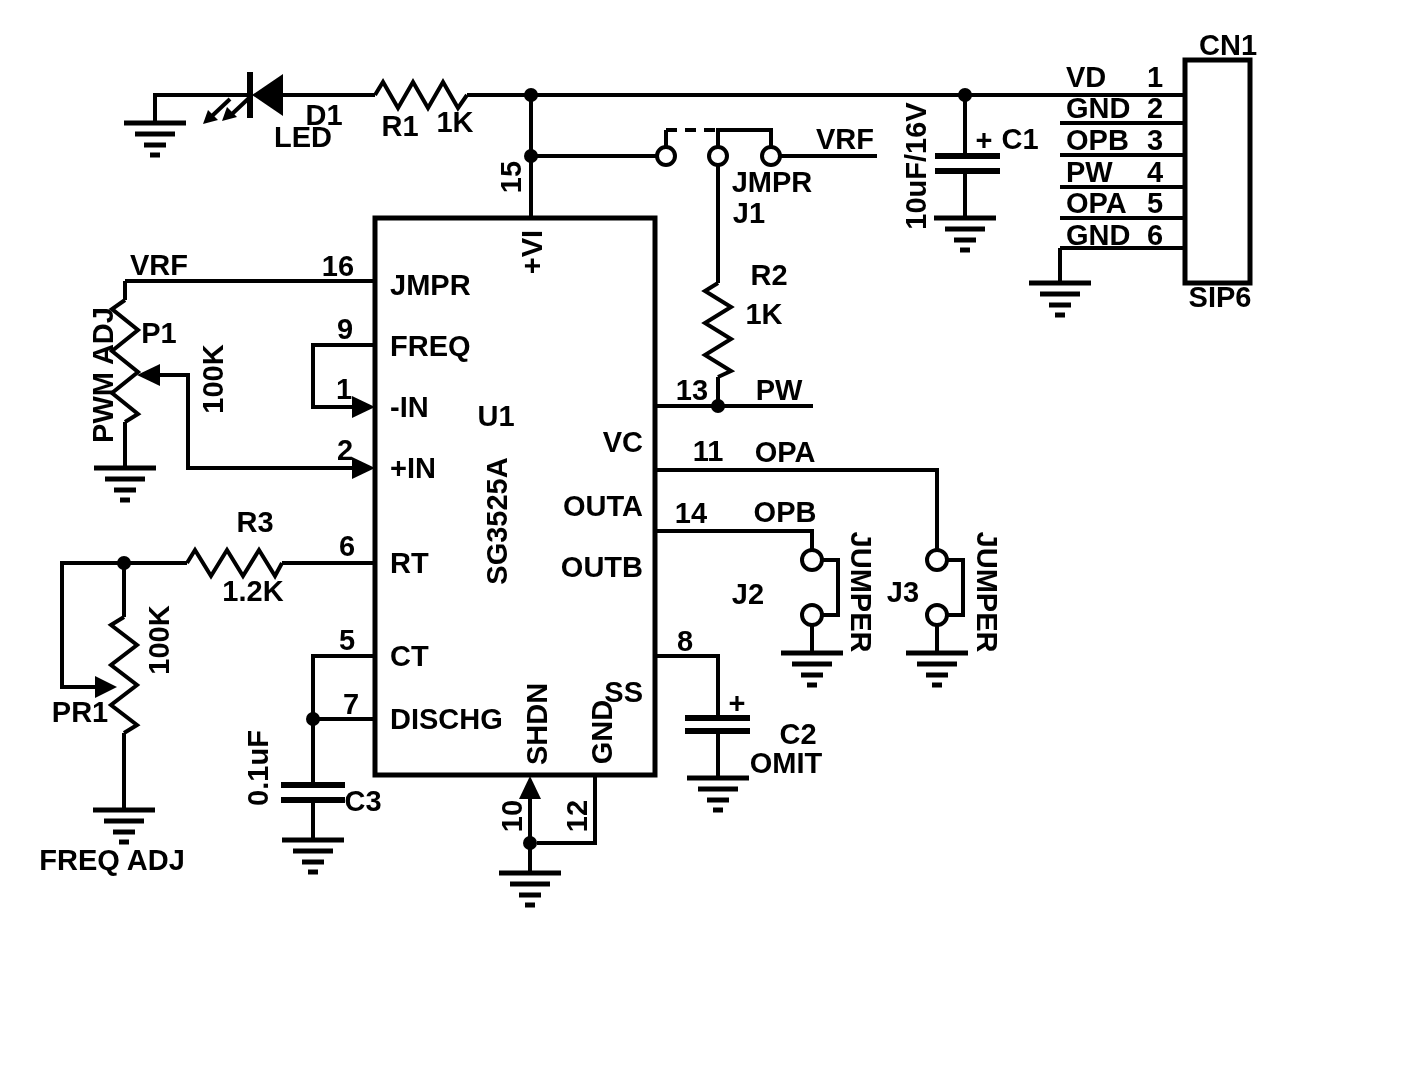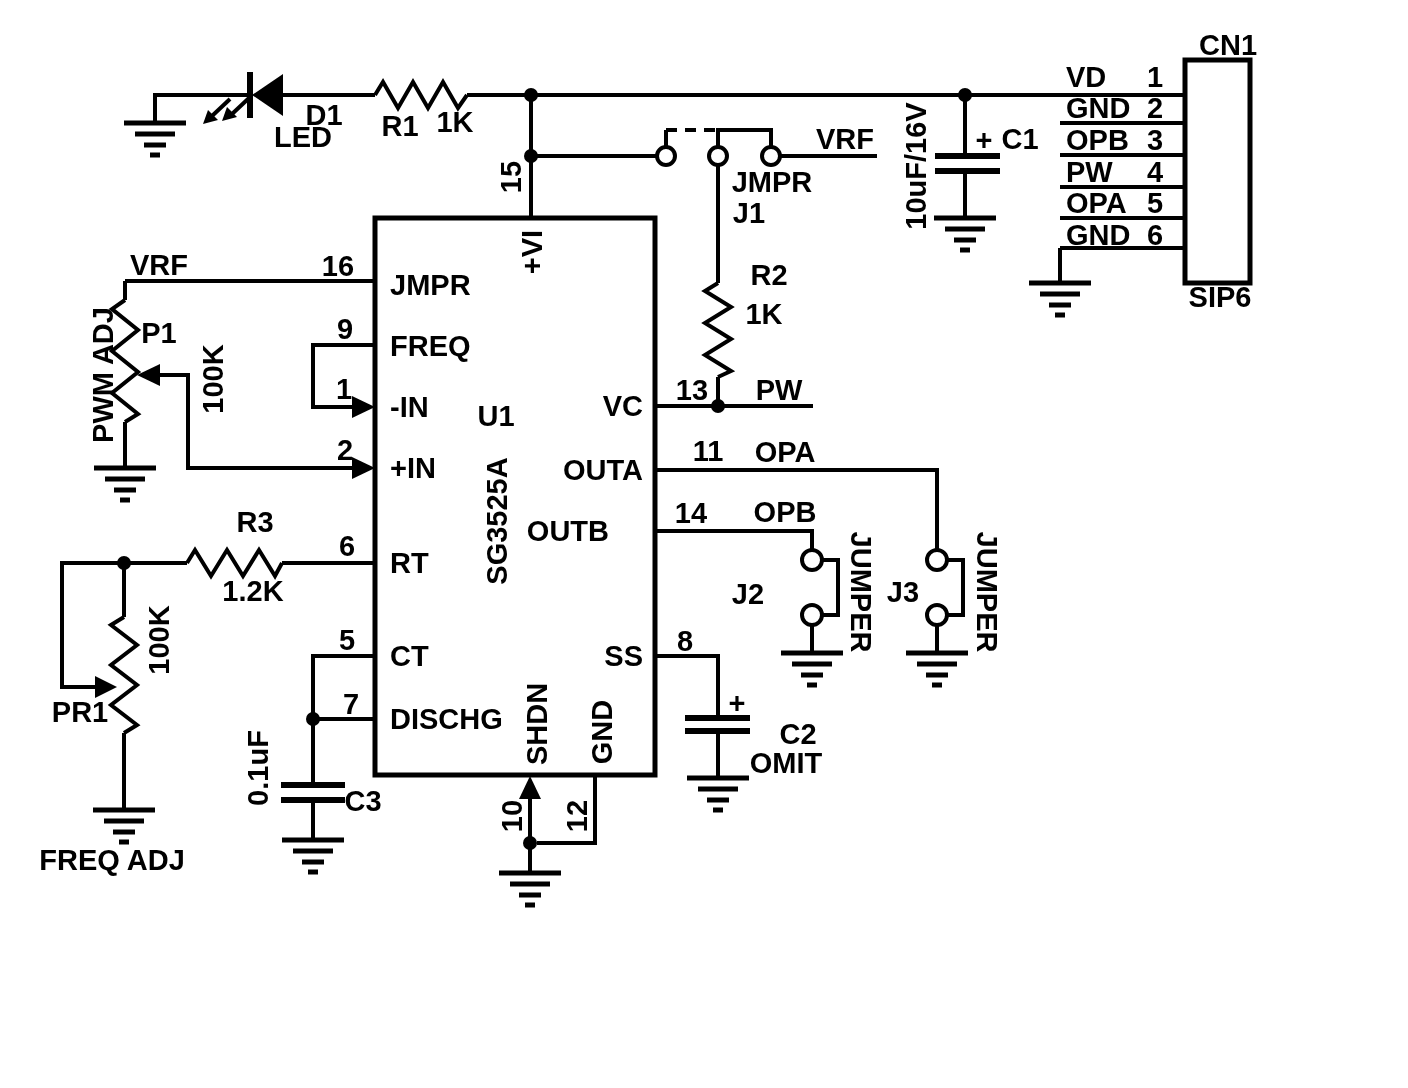--- a/index.html
+++ b/index.html
@@ -2,21 +2,21 @@
 <html><head>
 <meta charset="utf-8">
 <style>
   html,body{margin:0;padding:0;background:#fff;}
   .schematic{position:relative;width:1408px;height:1088px;background:#fff;overflow:hidden;
              font-family:"Liberation Sans",sans-serif;}
   .wires{position:absolute;left:0;top:0;}
   .lbl{position:absolute;font-weight:bold;font-size:29px;line-height:1;color:#000;
        white-space:nowrap;transform:translate(-50%,-50%);}
   .anchor-l{transform:translate(0,-50%);}
-  .anchor-r{transform:translate(-100%,-50%);}
+  .anchor-r{transform:translate(-100%,-50%);margin-top:36px;}
   .rot{transform:translate(-50%,-50%) rotate(-90deg);}
   .rotcw{transform:translate(-50%,-50%) rotate(90deg);}
 </style>
 </head>
 <body>
 
 <div class="schematic">
 
   <svg class="wires" width="1408" height="1088" viewBox="0 0 1408 1088">
     <defs>
@@ -199,21 +199,21 @@
   <div class="lbl anchor-l" style="left:390px;top:285px">JMPR</div>
   <div class="lbl anchor-l" style="left:390px;top:346px">FREQ</div>
   <div class="lbl anchor-l" style="left:390px;top:407px">-IN</div>
   <div class="lbl anchor-l" style="left:390px;top:468px">+IN</div>
   <div class="lbl anchor-l" style="left:390px;top:563px">RT</div>
   <div class="lbl anchor-l" style="left:390px;top:656px">CT</div>
   <div class="lbl anchor-l" style="left:390px;top:719px">DISCHG</div>
 
   <div class="lbl anchor-r" style="left:643px;top:406px">VC</div>
   <div class="lbl anchor-r" style="left:643px;top:470px">OUTA</div>
-  <div class="lbl anchor-r" style="left:609px;top:531px">OUTB</div>
+  <div class="lbl anchor-r" style="left:643px;top:531px">OUTB</div>
   <div class="lbl anchor-r" style="left:643px;top:656px">SS</div>
 
   <div class="lbl rot" style="left:511px;top:177px">15</div>
   <div class="lbl rot" style="left:532px;top:252px">+VI</div>
   <div class="lbl" style="left:496px;top:416px">U1</div>
   <div class="lbl rot" style="left:497px;top:521px">SG3525A</div>
   <div class="lbl rot" style="left:537px;top:724px">SHDN</div>
   <div class="lbl rot" style="left:602px;top:732px">GND</div>
   <div class="lbl rot" style="left:512px;top:816px">10</div>
   <div class="lbl rot" style="left:577px;top:816px">12</div>

